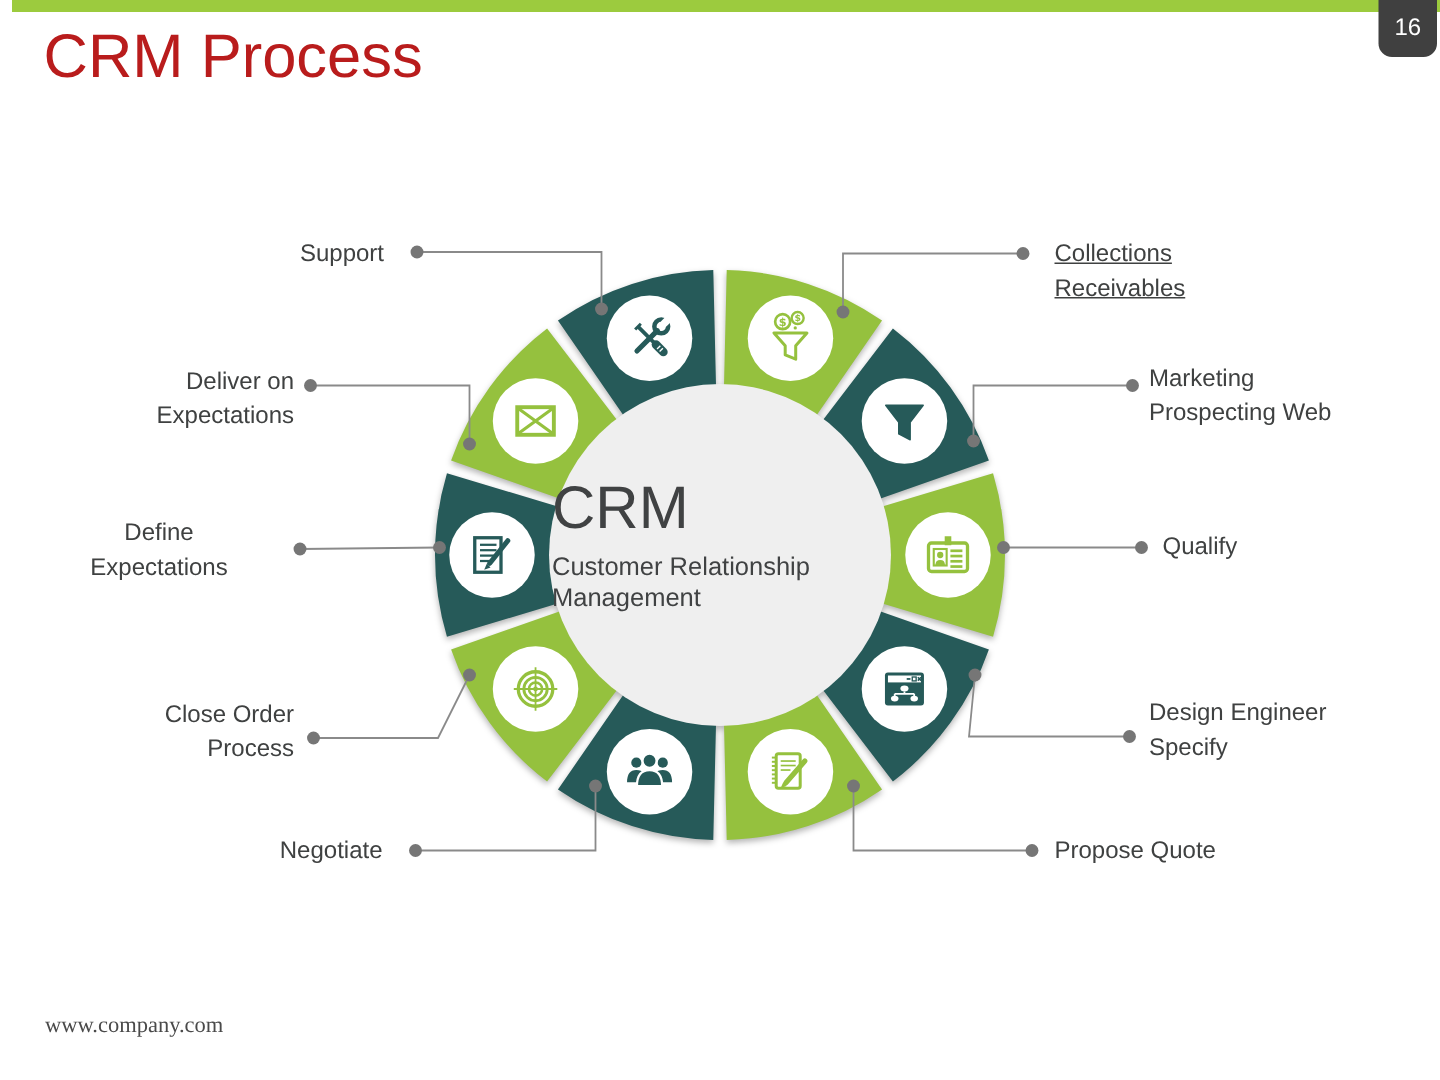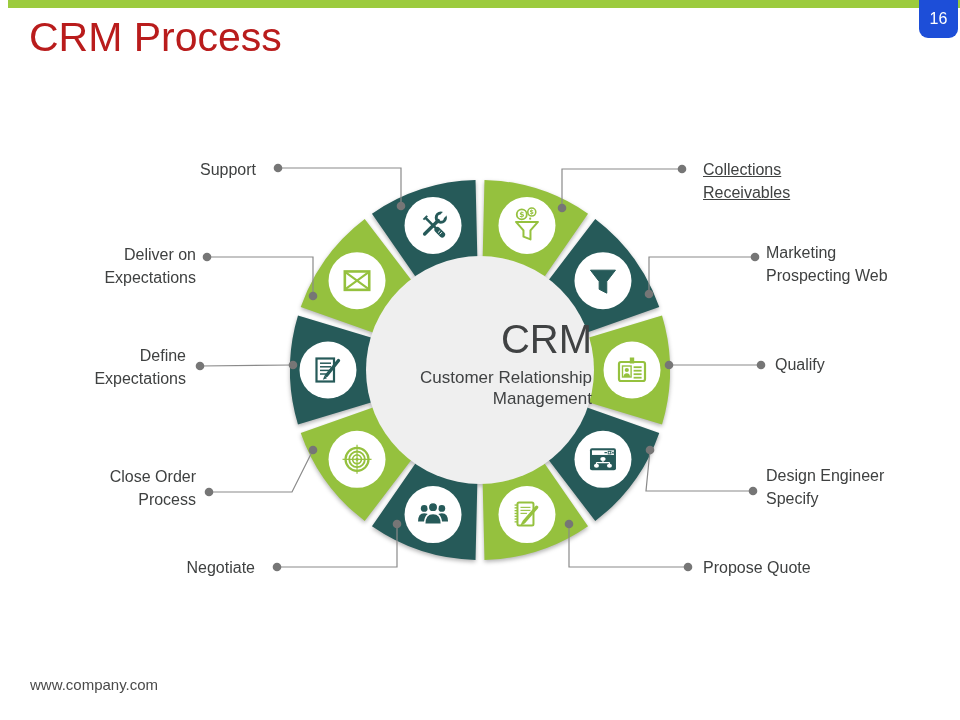--- a/index.html
+++ b/index.html
@@ -4,33 +4,33 @@
 <style>
   html,body{margin:0;padding:0;background:#fff;}
   #slide{position:relative;width:960px;height:720px;background:#ffffff;overflow:hidden;
          font-family:"Liberation Sans",sans-serif;}
   .topbar{position:absolute;top:0;left:8px;right:0;height:8px;}
   .page-badge{position:absolute;top:0;left:919px;width:39px;height:38px;
               border-radius:0 0 9px 9px;color:#fff;font-size:16px;
               display:flex;align-items:center;justify-content:center;}
   .slide-title{position:absolute;left:29px;top:14px;font-size:41px;color:#b91c1c;
                letter-spacing:0px;white-space:nowrap;}
-  .footer{position:absolute;left:30px;top:676px;font-size:15px;color:#4a4a4a;}
+  .footer{position:absolute;left:30px;top:676px;font-size:15px;color:#4a4a4a;font-family:Liberation Serif, serif;}
   #diagram-svg{position:absolute;left:0;top:0;}
   .proc-label{position:absolute;font-size:16px;line-height:23px;color:#3f4141;}
-  .center-text{position:absolute;left:368px;top:318px;width:224px;text-align:right;color:#404243;}
+  .center-text{position:absolute;left:368px;top:318px;width:224px;text-align:left;color:#404243;}
   .center-text .big{font-size:40px;line-height:42px;}
   .center-text .sub{font-size:17px;line-height:21px;margin-top:7px;}
 </style>
 </head>
 <body>
 
 <div id="slide">
   <div class="topbar" style="background: rgb(156, 203, 62);"></div>
-  <div class="page-badge" style="background: #1d4ed8;">16</div>
+  <div class="page-badge" style="background: #404040;">16</div>
   <div class="slide-title">CRM Process</div>
 
   <svg id="diagram-svg" width="960" height="720" viewBox="0 0 960 720">
       <g style="filter:drop-shadow(0 2.5px 2px rgba(0,0,0,0.30))">
         <path d="M484.48 180.05 A190 190 0 0 1 588.03 213.70 L540.27 282.80 A106 106 0 0 0 482.50 264.03 Z" fill="#95C13E"></path>
         <path d="M595.27 218.96 A190 190 0 0 1 659.27 307.05 L580.01 334.88 A106 106 0 0 0 544.31 285.74 Z" fill="#265A59"></path>
         <path d="M662.03 315.56 A190 190 0 0 1 662.03 424.44 L581.56 400.37 A106 106 0 0 0 581.56 339.63 Z" fill="#95C13E"></path>
         <path d="M659.27 432.95 A190 190 0 0 1 595.27 521.04 L544.31 454.26 A106 106 0 0 0 580.01 405.12 Z" fill="#265A59"></path>
         <path d="M588.03 526.30 A190 190 0 0 1 484.48 559.95 L482.50 475.97 A106 106 0 0 0 540.27 457.20 Z" fill="#95C13E"></path>
         <path d="M475.52 559.95 A190 190 0 0 1 371.97 526.30 L419.73 457.20 A106 106 0 0 0 477.50 475.97 Z" fill="#265A59"></path>
@@ -183,19 +183,19 @@
   </div>
 
   <div id="labels">
       <div class="proc-label" style="left: 703px; top: 158px; width: 200px; text-align: left; text-decoration: underline;">Collections<br>Receivables</div>
       <div class="proc-label" style="left: 766px; top: 241px; width: 210px; text-align: left;">Marketing<br>Prospecting Web</div>
       <div class="proc-label" style="left: 775px; top: 353px; width: 150px; text-align: left;">Qualify</div>
       <div class="proc-label" style="left: 766px; top: 464px; width: 210px; text-align: left;">Design Engineer<br>Specify</div>
       <div class="proc-label" style="left: 703px; top: 556px; width: 200px; text-align: left;">Propose Quote</div>
       <div class="proc-label" style="left: 95px; top: 556px; width: 160px; text-align: right;">Negotiate</div>
       <div class="proc-label" style="left: 36px; top: 465px; width: 160px; text-align: right;">Close Order<br>Process</div>
-      <div class="proc-label" style="left: 26px; top: 344px; width: 160px; text-align: right;">Define<br>Expectations</div>
+      <div class="proc-label" style="left: 26px; top: 344px; width: 160px; text-align: center;">Define<br>Expectations</div>
       <div class="proc-label" style="left: 36px; top: 243px; width: 160px; text-align: right;">Deliver on<br>Expectations</div>
       <div class="proc-label" style="left: 60px; top: 158px; width: 196px; text-align: right;">Support</div>
     </div>
 
   <div class="footer">www.company.com</div>
 </div>
 
 </body></html>

